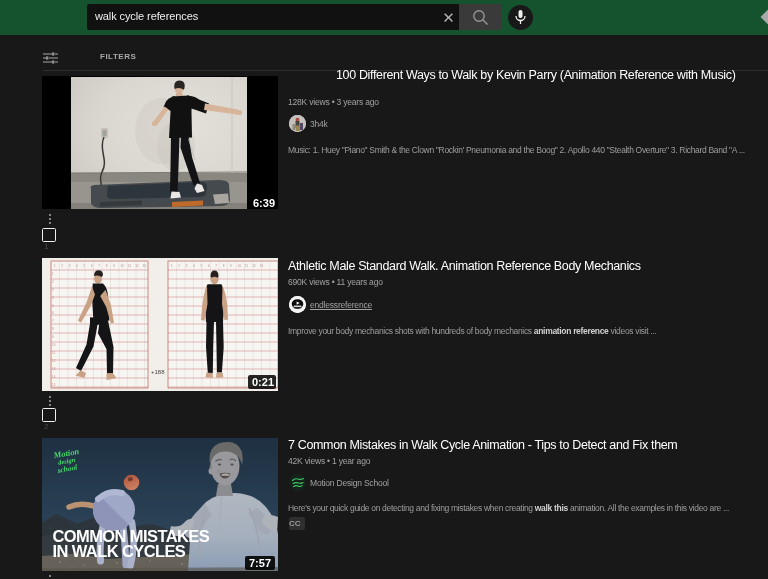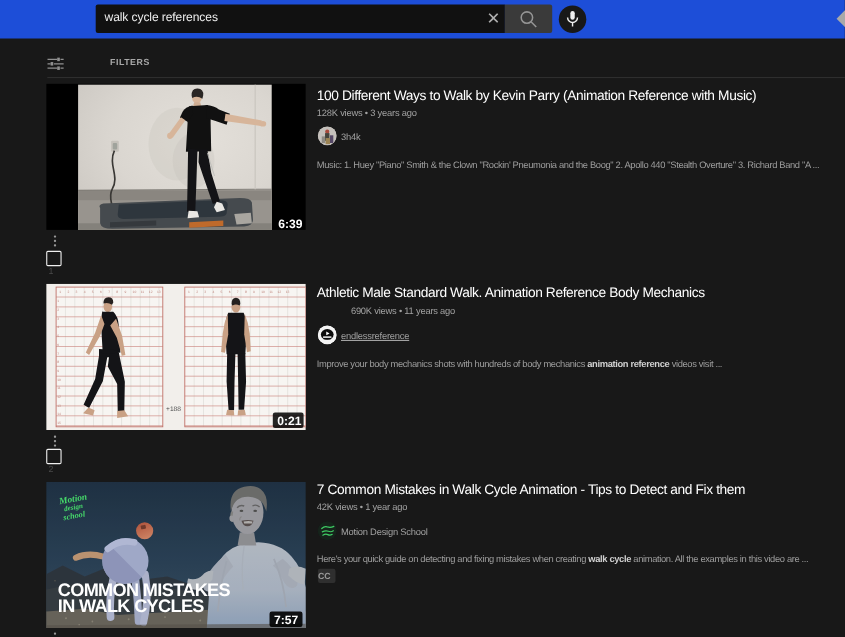--- a/index.html
+++ b/index.html
@@ -1,18 +1,18 @@
 <!DOCTYPE html>
 <html><head>
 <meta charset="utf-8">
 <style>
 * { margin:0; padding:0; box-sizing:border-box; }
 html,body { width:768px; height:579px; background:#181818; overflow:hidden;
   font-family:"Liberation Sans", sans-serif; }
-#header { position:absolute; left:0; top:0; width:768px; height:35px; background:#1d4ed8; }
+#header { position:absolute; left:0; top:0; width:768px; height:35px; background:#14532d; }
 #searchbox { position:absolute; left:87px; top:4px; width:372px; height:26px;
   background:#111111; border-radius:2px 0 0 2px; }
 #searchtext { position:absolute; left:95px; top:9.5px; font-size:11px; letter-spacing:-0.1px; color:#eeeeee; }
 #xicon { position:absolute; left:440px; top:9px; width:17px; height:17px; color:#b0b0b0;
   font-size:15px; line-height:17px; text-align:center; }
 #searchbtn { position:absolute; left:459px; top:4px; width:43px; height:26px;
   background:#3a3a3a; border-radius:0 2px 2px 0; }
 #micbtn { position:absolute; left:508px; top:5px; width:25px; height:25px;
   border-radius:50%; background:#181818; }
 #diamond { position:absolute; left:763px; top:11px; width:12px; height:12px;
@@ -131,21 +131,21 @@
     <text x="211" y="131" font-size="11" font-weight="bold" fill="#fff">6:39</text>
   </svg>
 </div>
 <div class="dots" style="top:214px;">
     <div class="dot"></div>
     <div class="dot"></div>
     <div class="dot"></div>
   </div>
 <div class="chk" style="top:228px;"></div>
 <div class="num" style="top:242px;">1</div>
-<div class="title" style="top:80px;">100 Different Ways to Walk by Kevin Parry (Animation Reference with Music)</div>
+<div class="title" style="top:68px;margin-left:48px;">100 Different Ways to Walk by Kevin Parry (Animation Reference with Music)</div>
 <div class="meta" style="top:97px;">128K views • 3 years ago</div>
 <div class="avatar" style="top:115px; background:#c3c0bc;">
   <svg width="17" height="17" viewBox="0 0 17 17">
     <rect width="17" height="17" fill="#c4c0bb"></rect>
     <circle cx="8.5" cy="4.7" r="1.9" fill="#a84a3c"></circle>
     <rect x="6.5" y="6" width="4" height="7" fill="#46443c"></rect>
     <rect x="7" y="10.5" width="4" height="5.5" fill="#9c8454"></rect>
     <rect x="11" y="8" width="3" height="7" fill="#554866"></rect>
     <rect x="3.5" y="9" width="3" height="6" fill="#8d8a84"></rect>
   </svg>
@@ -258,21 +258,21 @@
   </svg>
 </div>
 <div class="dots" style="top:396px;">
     <div class="dot"></div>
     <div class="dot"></div>
     <div class="dot"></div>
   </div>
 <div class="chk" style="top:408px;"></div>
 <div class="num" style="top:422px;">2</div>
 <div class="title" style="top:259px;">Athletic Male Standard Walk. Animation Reference Body Mechanics</div>
-<div class="meta" style="top:277px;margin-left:31px;">690K views • 11 years ago</div>
+<div class="meta" style="top:277px;">690K views • 11 years ago</div>
 <div class="avatar" style="top:296px; background:#fff;">
   <svg width="17" height="17" viewBox="0 0 17 17">
     <circle cx="8.5" cy="8.5" r="8.5" fill="#f4f4f4"></circle>
     <ellipse cx="8.5" cy="8" rx="5.8" ry="4.8" fill="#0c0c0c"></ellipse>
     <path d="M7.6 5.4 l3 1.7 -3 1.7 z" fill="#fff"></path>
     <rect x="4.6" y="9.6" width="7.8" height="1.6" rx="0.5" fill="#f4f4f4" opacity="0.85"></rect>
     <rect x="5" y="11.6" width="7" height="1" rx="0.4" fill="#0c0c0c" opacity="0.6"></rect>
   </svg>
 </div>
 <div class="chname" style="top:300px;text-decoration:underline;">endlessreference</div>
@@ -394,14 +394,14 @@
   <svg width="17" height="17" viewBox="0 0 17 17">
     <circle cx="8.5" cy="8.5" r="8.5" fill="#16231b"></circle>
     <g stroke="#3ecb63" stroke-width="1.1" fill="none" stroke-linecap="round">
       <path d="M3.5 6.5 q2.5 -2.5 5 -1.5 q3 1 6 -0.5"></path>
       <path d="M4 9.5 q3 -1.5 5.5 -0.5 q2.5 1 4.5 -0.5"></path>
       <path d="M4.5 12.5 q2.5 -1.5 4.5 -0.5 q2 1 4 -0.3"></path>
     </g>
   </svg>
 </div>
 <div class="chname" style="top:478px;">Motion Design School</div>
-<div class="desc" style="top:503px;">Here's your quick guide on detecting and fixing mistakes when creating <b>walk cycle</b> animation. All the examples in this video are ...</div>
+<div class="desc" style="top:503px;">Here's your quick guide on detecting and fixing mistakes when creating <b>walk this</b> animation. All the examples in this video are ...</div>
 <div id="ccbadge">CC</div>
 
 </body></html>

